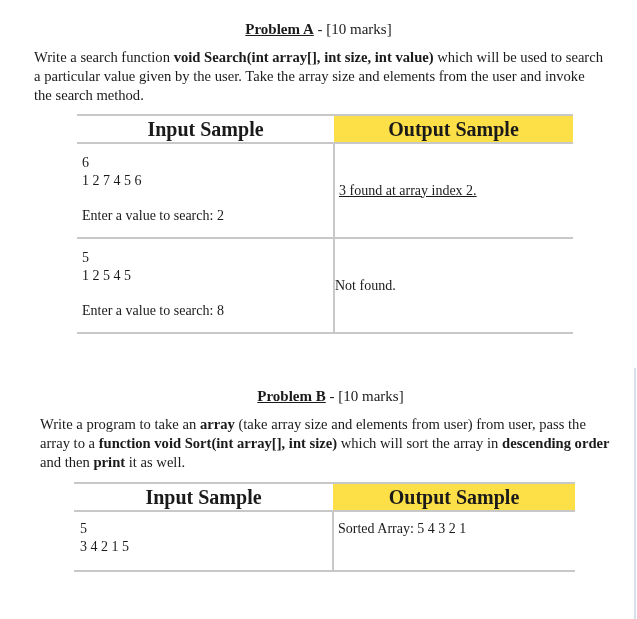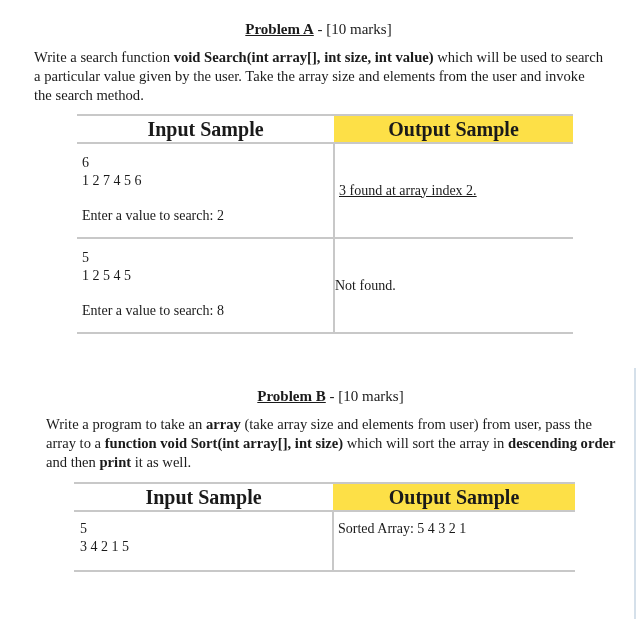--- a/index.html
+++ b/index.html
@@ -115,21 +115,21 @@
       <span class="cell-line">Not found.</span>
     </td>
   </tr>
 </tbody>
   </table>
 
 <div class="problem-title" style="top:387px;padding-left:12px;">
   <span class="name">Problem B</span><span> - [10 marks]</span>
 </div>
 
-<div class="para" style="left:46px; top:415px; width:575px;">
+<div class="para" style="left:40px; top:415px; width:575px;">
   <span>Write a program to take an </span><b>array</b><span> (take array size and elements from user) from user, pass the array to a </span><b>function void Sort(int array[], int size)</b><span> which will sort the array in </span><b>descending order</b><span> and then </span><b>print</b><span> it as well.</span>
 </div>
 
 <table class="samples" style="left:74px; top:482px; width:501px;">
   <colgroup>
       <col style="width:259px">
       <col style="width:242px">
     </colgroup>
   <tbody>
       <tr>

